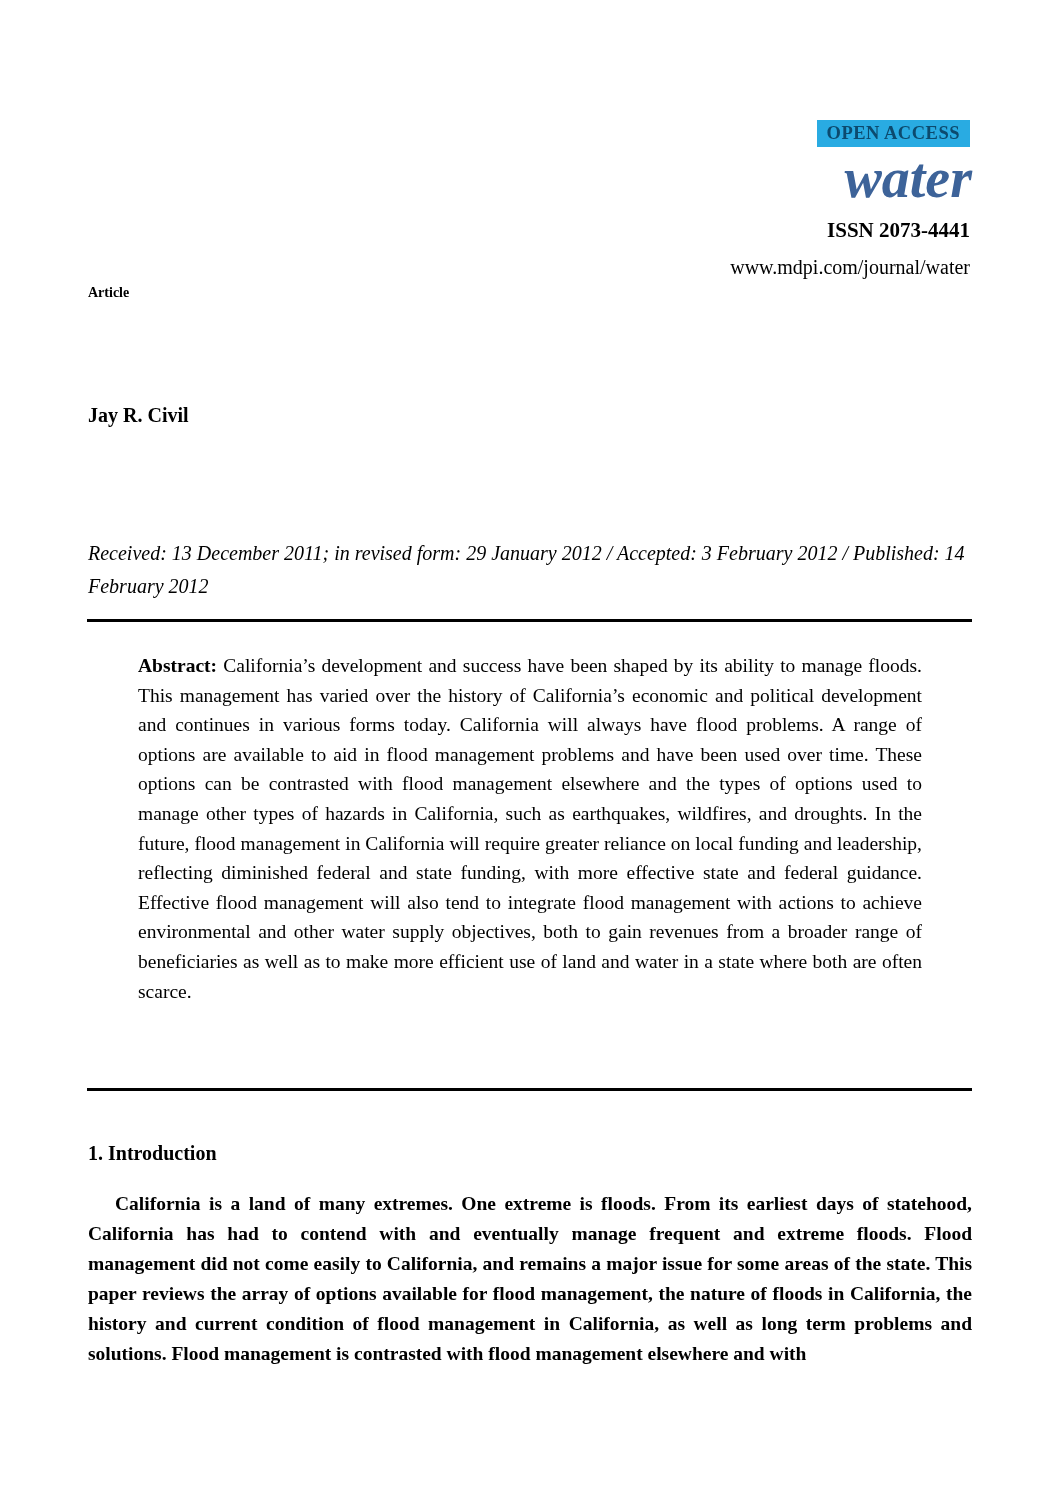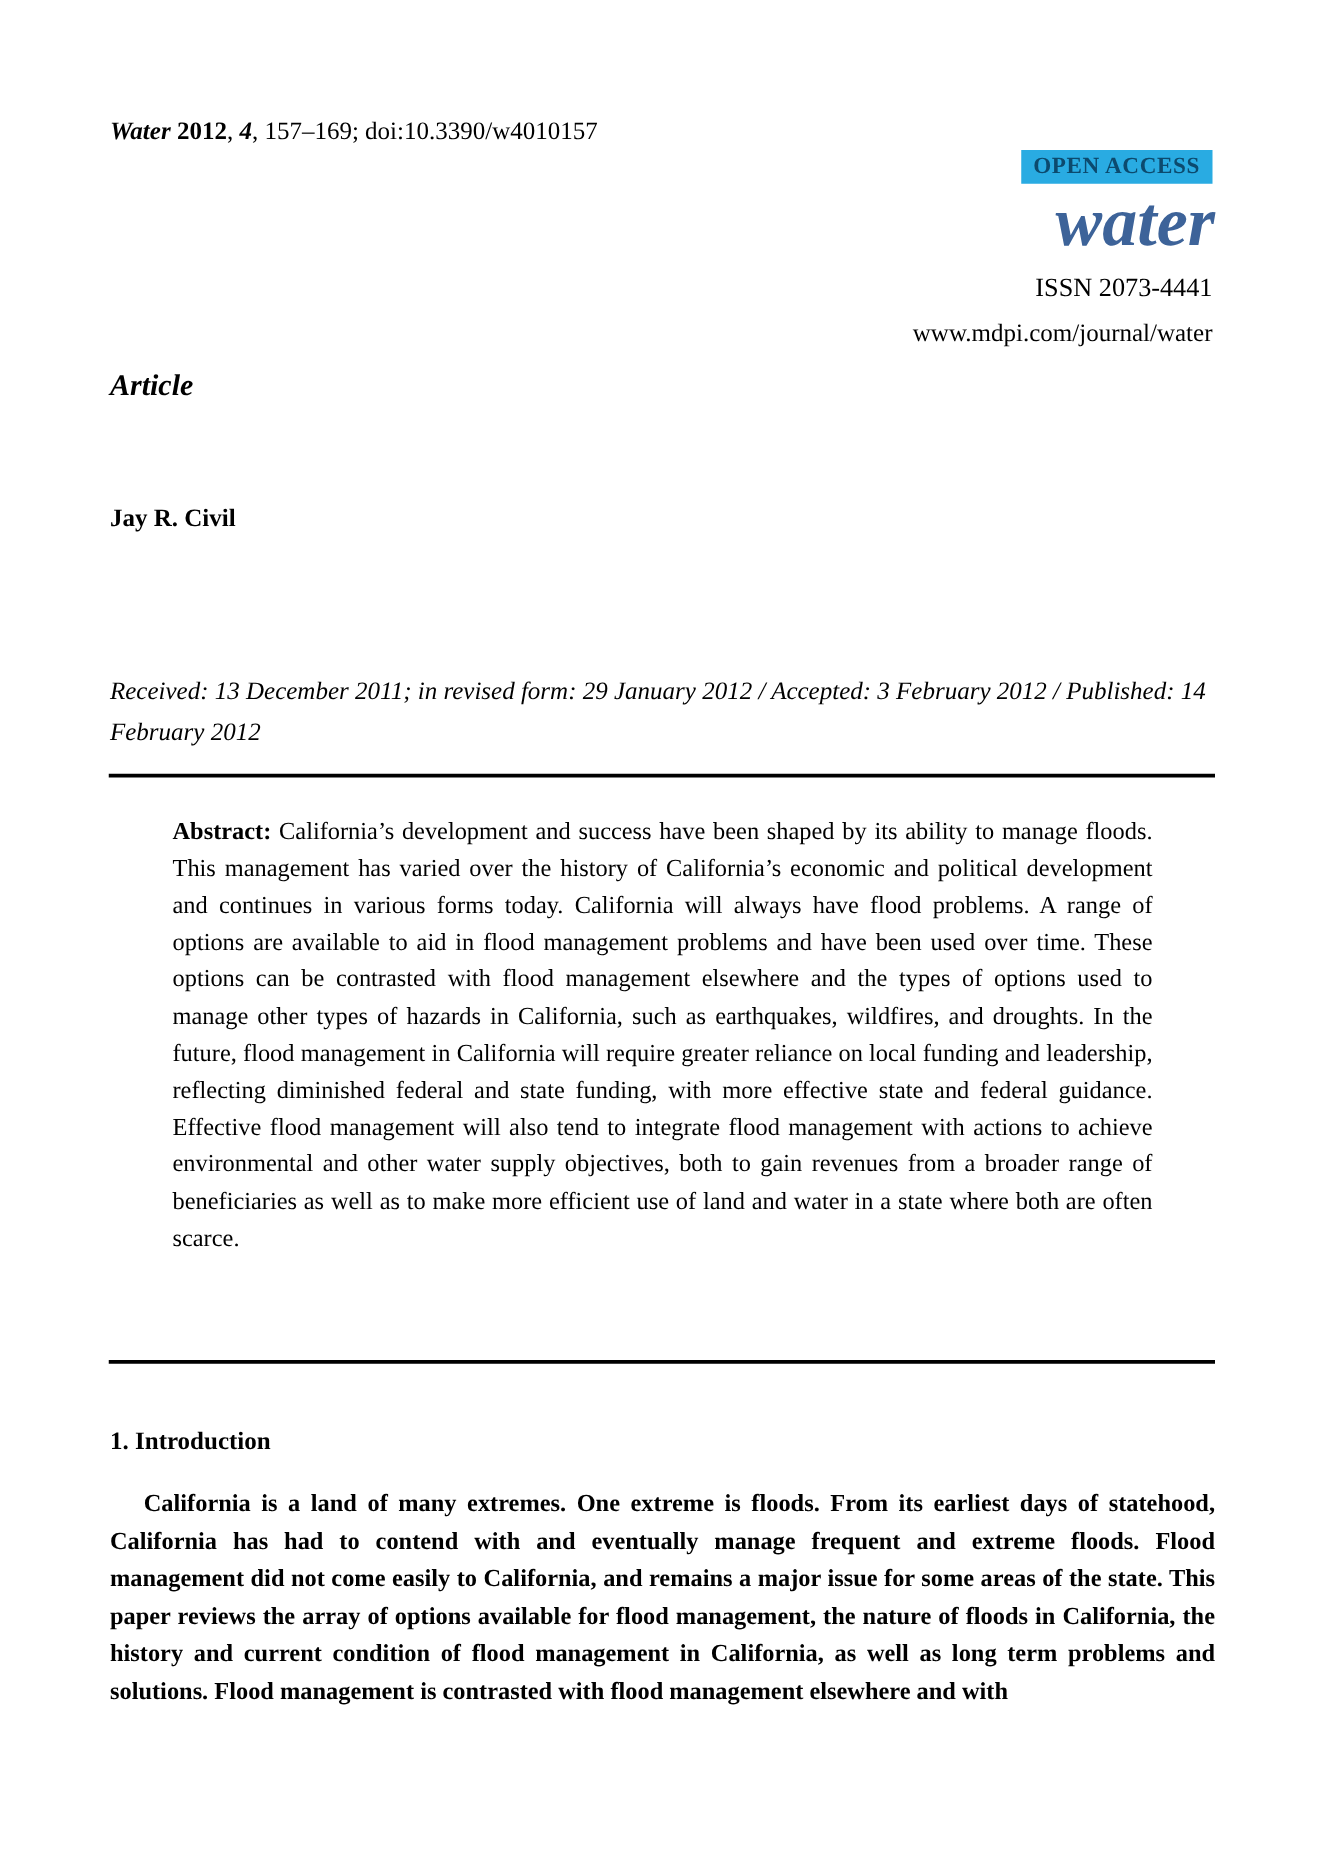--- a/index.html
+++ b/index.html
@@ -39,35 +39,34 @@
   .logo {
     top: 150px; right: 86px;
     font-size: 56px;
     line-height: 56px;
     font-weight: bold;
     font-style: italic;
     color: #3D6399;
   }
   .issn {
     top: 218px; right: 88px;
-    font-size: 21px; font-weight: normal;
+    font-size: 21px; font-weight: bold;
     line-height: 24px;
   }
   .site {
     top: 244px; right: 88px;
     font-size: 20px;
     line-height: 24px;
     margin-top: 11px;
   }
 
   .article-type {
-    top: 296px; left: 88px;
-    font-size: 24px;
+    top: 285px; left: 88px;
+    font-size: 14px;
     font-weight: bold;
-    font-style: italic;
   }
   .title {
     top: 338px; left: 88px;
     font-size: 30px;
     font-weight: bold;
     line-height: 36px;
     margin: 0;
   }
   .author {
     top: 404px; left: 88px;
@@ -123,23 +122,20 @@
     text-align: justify;
     text-indent: 27px;
     font-weight: bold;
   }
 </style>
 </head>
 <body>
 
 <div class="page">
 
-  <div class="abs journal-line">
-    <span class="bi">Water</span><span class="b"> 2012</span><span>, </span><span class="bi">4</span><span>, 157–169; doi:10.3390/w4010157</span>
-  </div>
 
   <div class="abs oa-badge">OPEN ACCESS</div>
 
   <div class="abs logo">water</div>
 
   <div class="abs issn">ISSN 2073-4441</div>
 
   <div class="abs site">www.mdpi.com/journal/water</div>
 
   <div class="abs article-type">Article</div>

